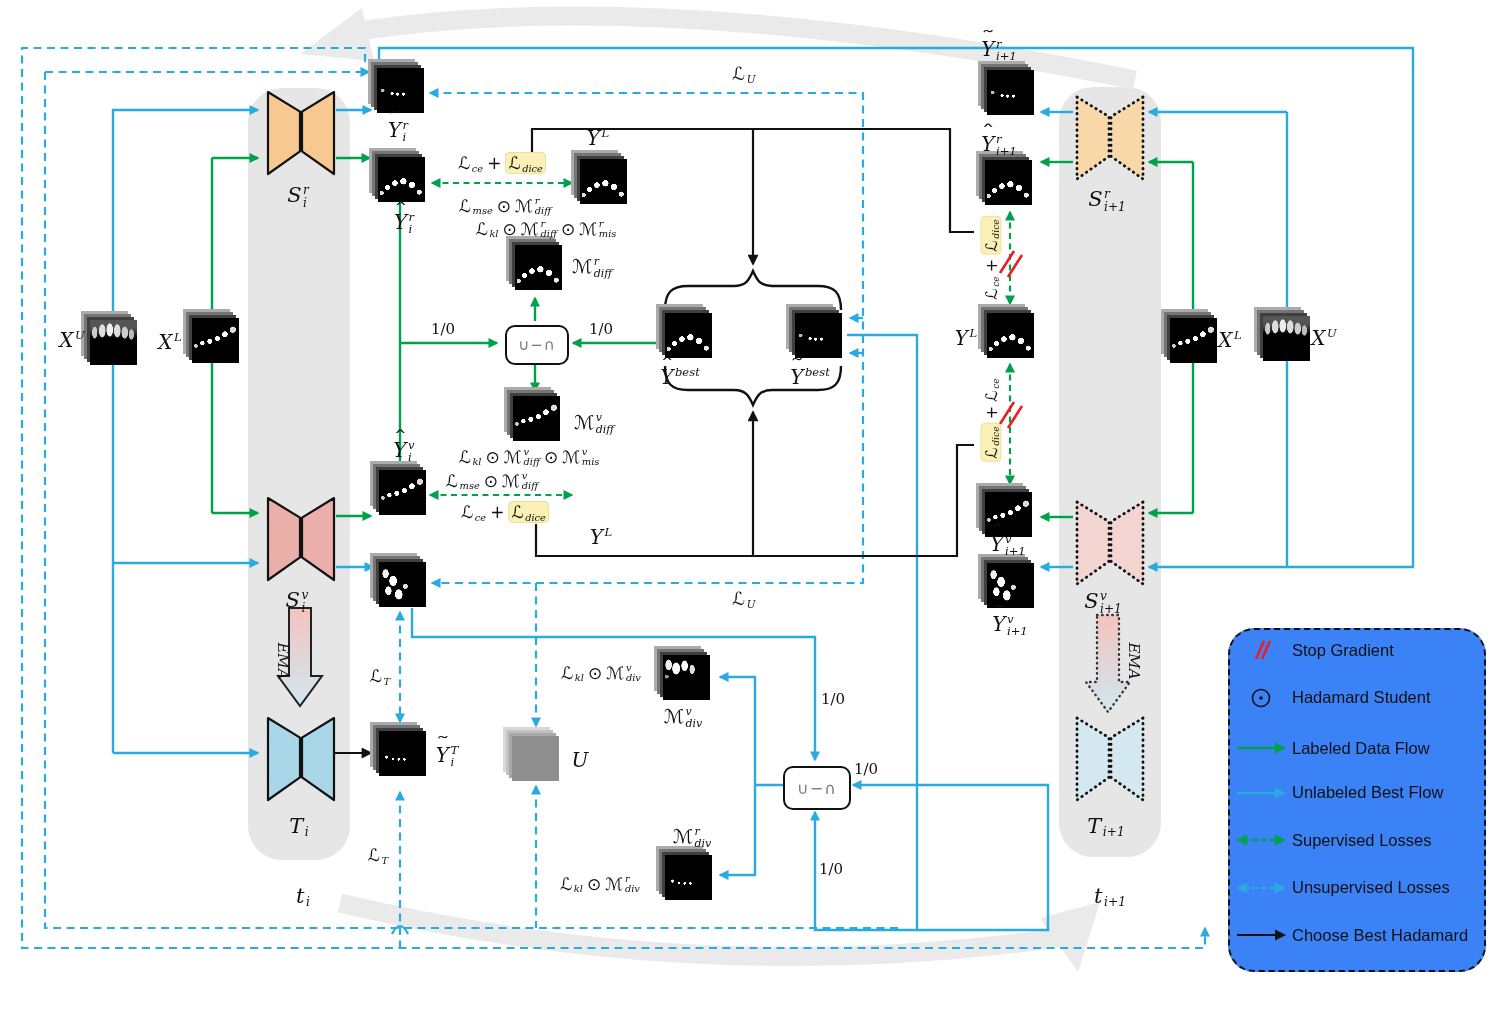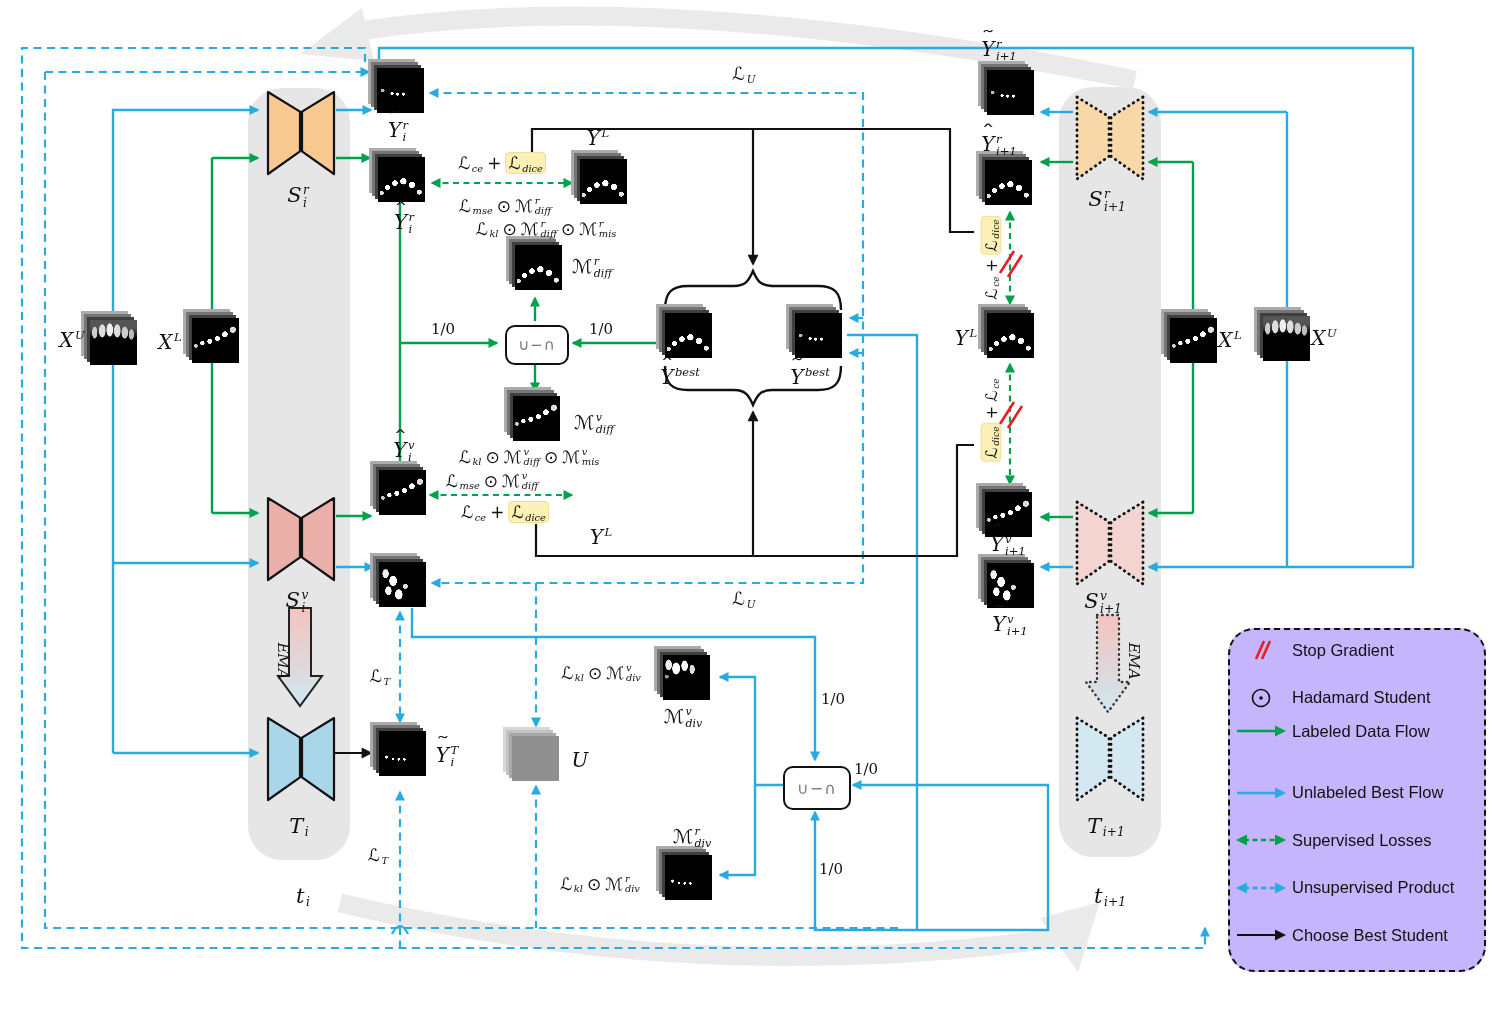--- a/index.html
+++ b/index.html
@@ -67,21 +67,21 @@
       line-height:1.05;margin-left:1.5px;transform:translateY(0.08em);}
   .ss span{min-height:1em;display:block;}
   .op{font-style:normal;margin:0 4px;font-family:"DejaVu Sans",sans-serif;}
   .up{font-style:normal;}
   .hl{background:#FBF0B6;border-radius:5px;padding:1px 3px;
       box-shadow:inset 0 0 0 1px #EBDF9E;display:inline-flex;align-items:center;}
   .ubox{position:absolute;z-index:5;background:#fff;border:2.5px solid #111;border-radius:10px;
         display:flex;align-items:center;justify-content:center;color:#777;
         font-family:"DejaVu Sans",sans-serif;letter-spacing:1px;}
   #legend{position:absolute;left:1228px;top:628px;width:254px;height:340px;z-index:6;
-          border:2.5px dashed #111;border-radius:26px;background:#c4b5fd;text-decoration:underline;}
+          border:2.5px dashed #111;border-radius:26px;background:#3b82f6;text-decoration:underline;}
   .lrow{position:absolute;left:0;display:flex;align-items:center;height:24px;}
   .licon{width:62px;display:flex;justify-content:center;align-items:center;}
   .ltext{font-family:"Liberation Sans","DejaVu Sans",sans-serif;font-style:normal;
          font-size:16.5px;color:#111;}
 </style>
 </head>
 <body>
 
 <div id="canvas">
 
@@ -211,21 +211,21 @@
       </div>
       <div class="lrow" style="top: 55.5px;">
         <span class="licon">
           <svg width="26" height="24">
             <circle cx="13" cy="12" r="8.5" fill="none" stroke="#111" stroke-width="1.6"></circle>
             <circle cx="13" cy="12" r="1.8" fill="#111"></circle>
           </svg>
         </span>
         <span class="ltext">Hadamard Student</span>
       </div>
-      <div class="lrow" style="top: 89px;">
+      <div class="lrow" style="top: 106px;">
         <span class="licon">
           <svg width="52" height="20">
             <line x1="2" y1="10" x2="41" y2="10" stroke="#00A14B" stroke-width="2.6"></line>
             <path d="M40 4.5 L51 10 L40 15.5 Z" fill="#00A14B"></path>
           </svg>
         </span>
         <span class="ltext">Labeled Data Flow</span>
       </div>
       <div class="lrow" style="top: 150.5px;">
         <span class="licon">
@@ -247,30 +247,30 @@
         <span class="ltext">Supervised Losses</span>
       </div>
       <div class="lrow" style="top: 245.5px;">
         <span class="licon">
           <svg width="52" height="20">
             <line x1="9" y1="10" x2="43" y2="10" stroke="#29ABE2" stroke-width="2.4" stroke-dasharray="5 3.5"></line>
             <path d="M12 4.5 L1 10 L12 15.5 Z" fill="#29ABE2"></path>
             <path d="M40 4.5 L51 10 L40 15.5 Z" fill="#29ABE2"></path>
           </svg>
         </span>
-        <span class="ltext">Unsupervised Product</span>
+        <span class="ltext">Unsupervised Losses</span>
       </div>
       <div class="lrow" style="top: 293px;">
         <span class="licon">
           <svg width="52" height="20">
             <line x1="2" y1="10" x2="41" y2="10" stroke="#111" stroke-width="2.2"></line>
             <path d="M40 4.5 L51 10 L40 15.5 Z" fill="#111"></path>
           </svg>
         </span>
-        <span class="ltext">Choose Best Student</span>
+        <span class="ltext">Choose Best Hadamard</span>
       </div>
     </div>
 <div class="stack pat-teeth" style="left: 90px; top: 320px;">
       <div class="face"></div>
     </div>
     <div class="stack pat-chain" style="left: 192px; top: 318px;">
       <div class="face"></div>
     </div>
     <div class="stack pat-sparse" style="left: 377px; top: 68px;">
       <div class="face"></div>

